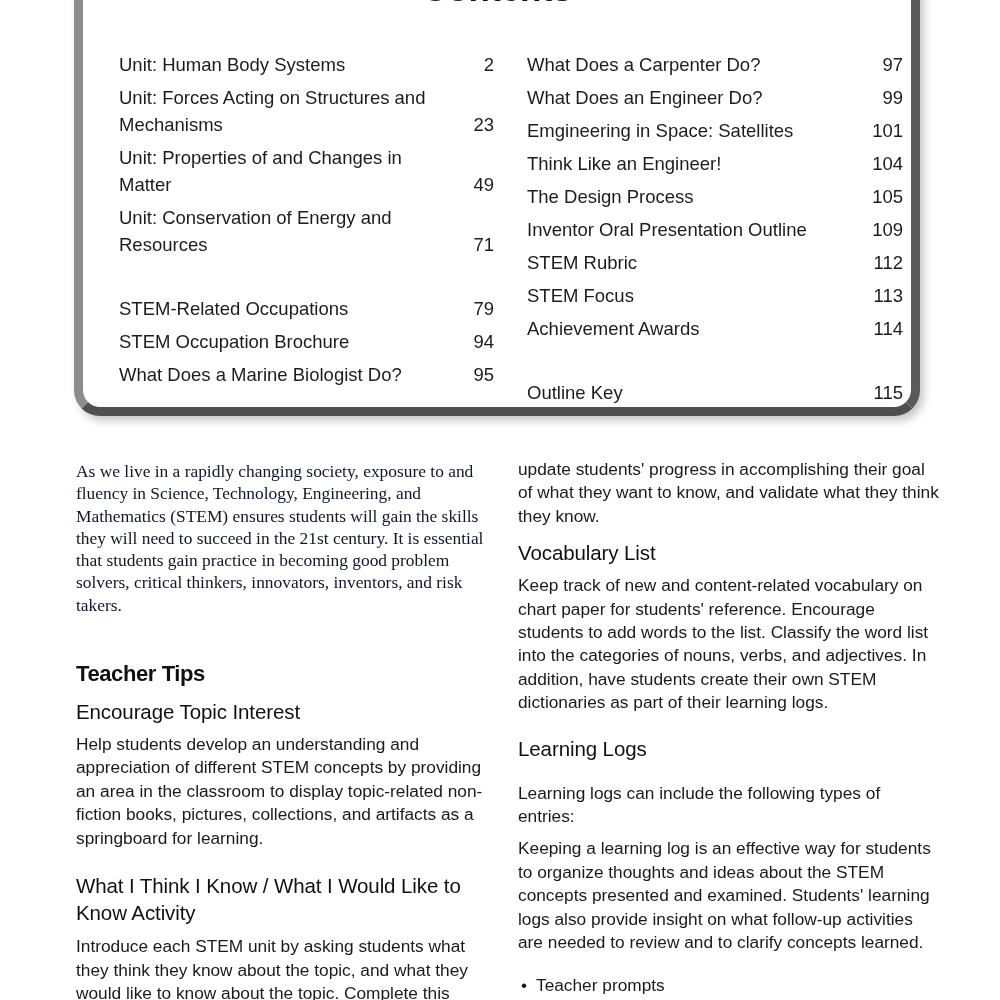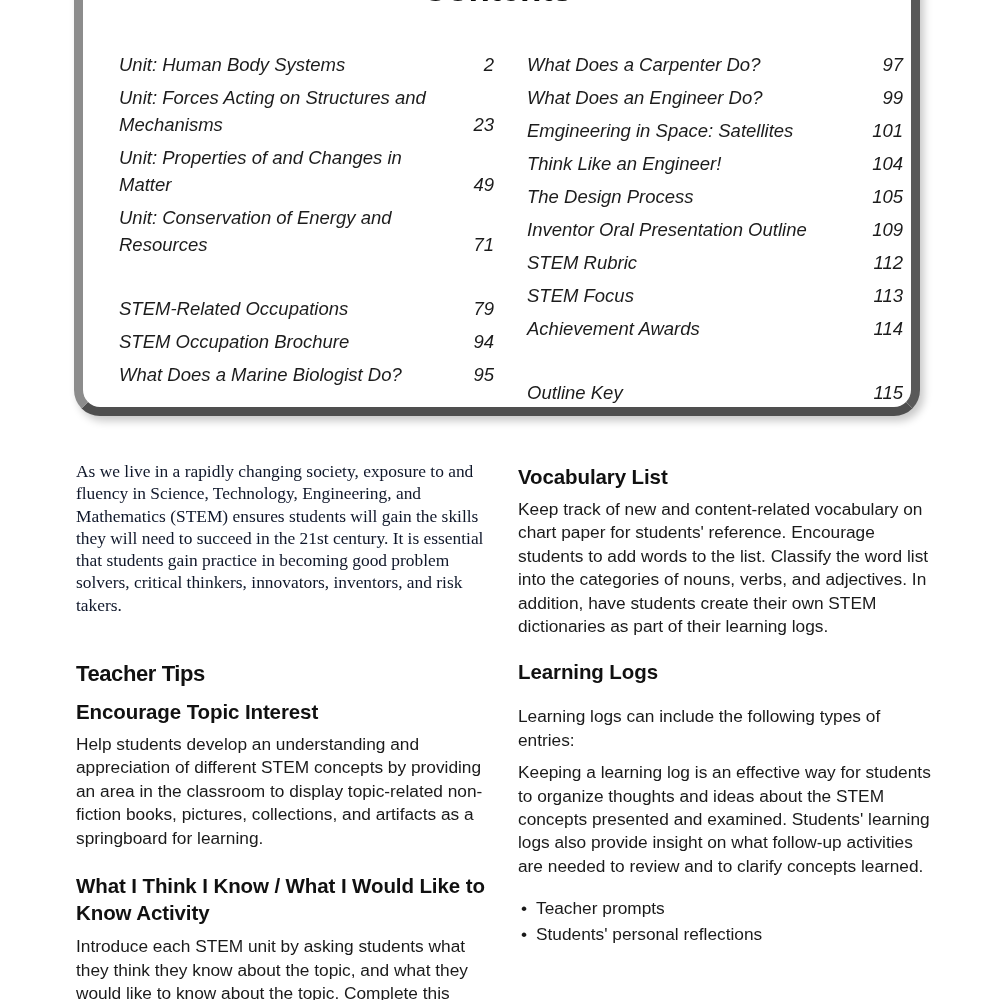--- a/index.html
+++ b/index.html
@@ -49,21 +49,20 @@
     text-align: center;
     font-size: 35px;
     font-weight: bold;
     letter-spacing: -0.3px;
     color: #0d0d0d;
   }
 
   .toc-col {
     position: absolute;
     top: 76px;
-    font-style: italic;
   }
   #toc-col-left  { left: 36px;  width: 375px; }
   #toc-col-right { left: 444px; width: 376px; }
 
   .toc-row {
     display: flex;
     align-items: flex-start;
     font-size: 18.5px;
     line-height: 27px;
     color: #1c1c1c;
@@ -105,21 +104,21 @@
 
   .h1-big {
     font-size: 22px;
     font-weight: bold;
     letter-spacing: -0.4px;
     margin: 45px 0 0 0;
     color: #111111;
   }
   .h2-sec {
     font-size: 20.5px;
-    font-weight: bold;
+    font-weight: normal;
     letter-spacing: -0.1px;
     margin: 22px 0 0 0;
     color: #111111;
   }
   .h2-sec.tight { margin-top: 13px; }
   .h2-two-line { line-height: 27px; }
 
   .para {
     font-size: 17.3px;
     line-height: 23.4px;
@@ -259,20 +258,21 @@
     <p class="para">Help students develop an understanding and appreciation of different STEM concepts by providing an area in the classroom to display topic-related non-fiction books, pictures, collections, and artifacts as a springboard for learning.</p>
 
     <h2 class="h2-sec h2-two-line">What I Think I Know / What I Would Like to Know Activity</h2>
 
     <p class="para">Introduce each STEM unit by asking students what they think they know about the topic, and what they would like to know about the topic. Complete this activity as a whole-group brainstorming session, in cooperative small groups, or independently.</p>
 
   </div>
 
   <div class="body-col" id="body-col-right">
 
+    <p class="para" style="margin-top:6px;">update students' progress in accomplishing their goal of what they want to know, and validate what they think they know.</p>
 
     <h2 class="h2-sec tight">Vocabulary List</h2>
 
     <p class="para">Keep track of new and content-related vocabulary on chart paper for students' reference. Encourage students to add words to the list. Classify the word list into the categories of nouns, verbs, and adjectives. In addition, have students create their own STEM dictionaries as part of their learning logs.</p>
 
     <h2 class="h2-sec">Learning Logs</h2>
 
     <p class="para gap">Learning logs can include the following types of entries:</p>
 
     <p class="para">Keeping a learning log is an effective way for students to organize thoughts and ideas about the STEM concepts presented and examined. Students' learning logs also provide insight on what follow-up activities are needed to review and to clarify concepts learned.</p>

